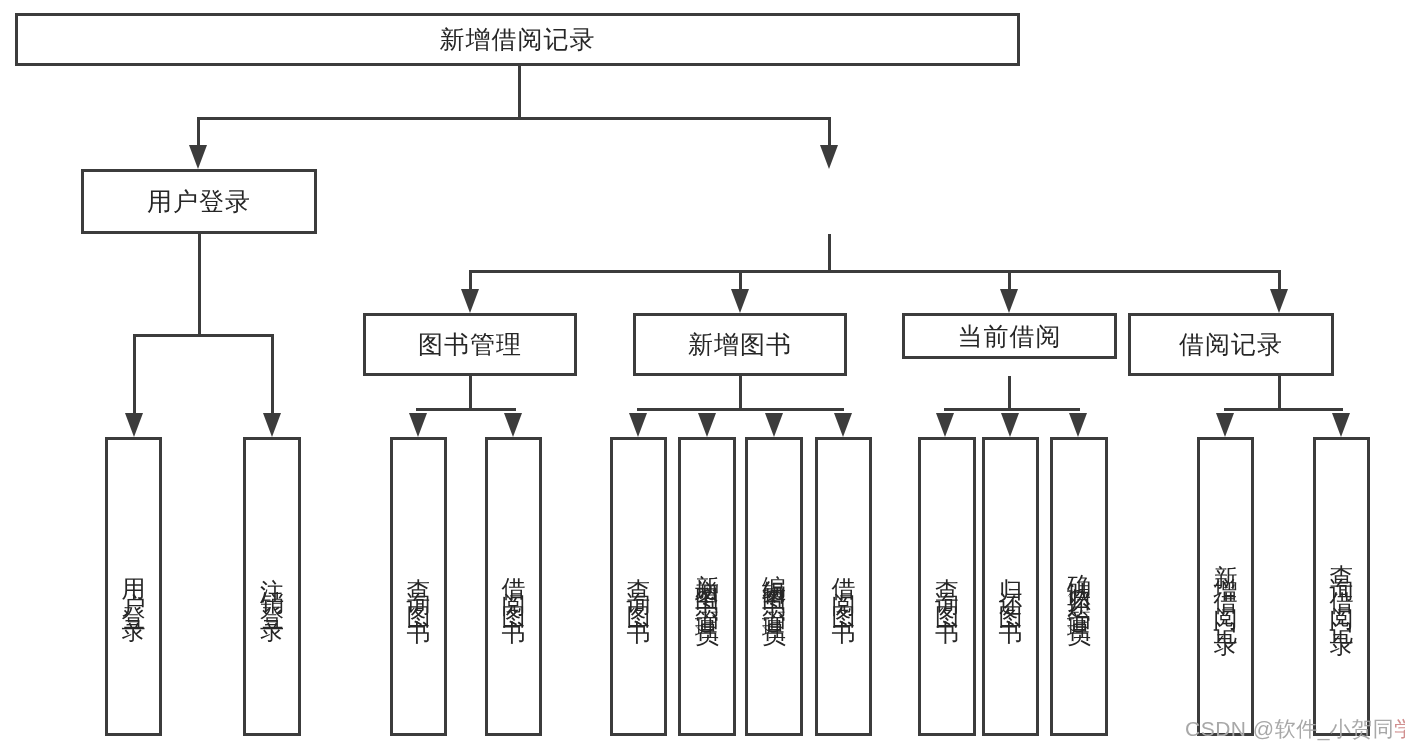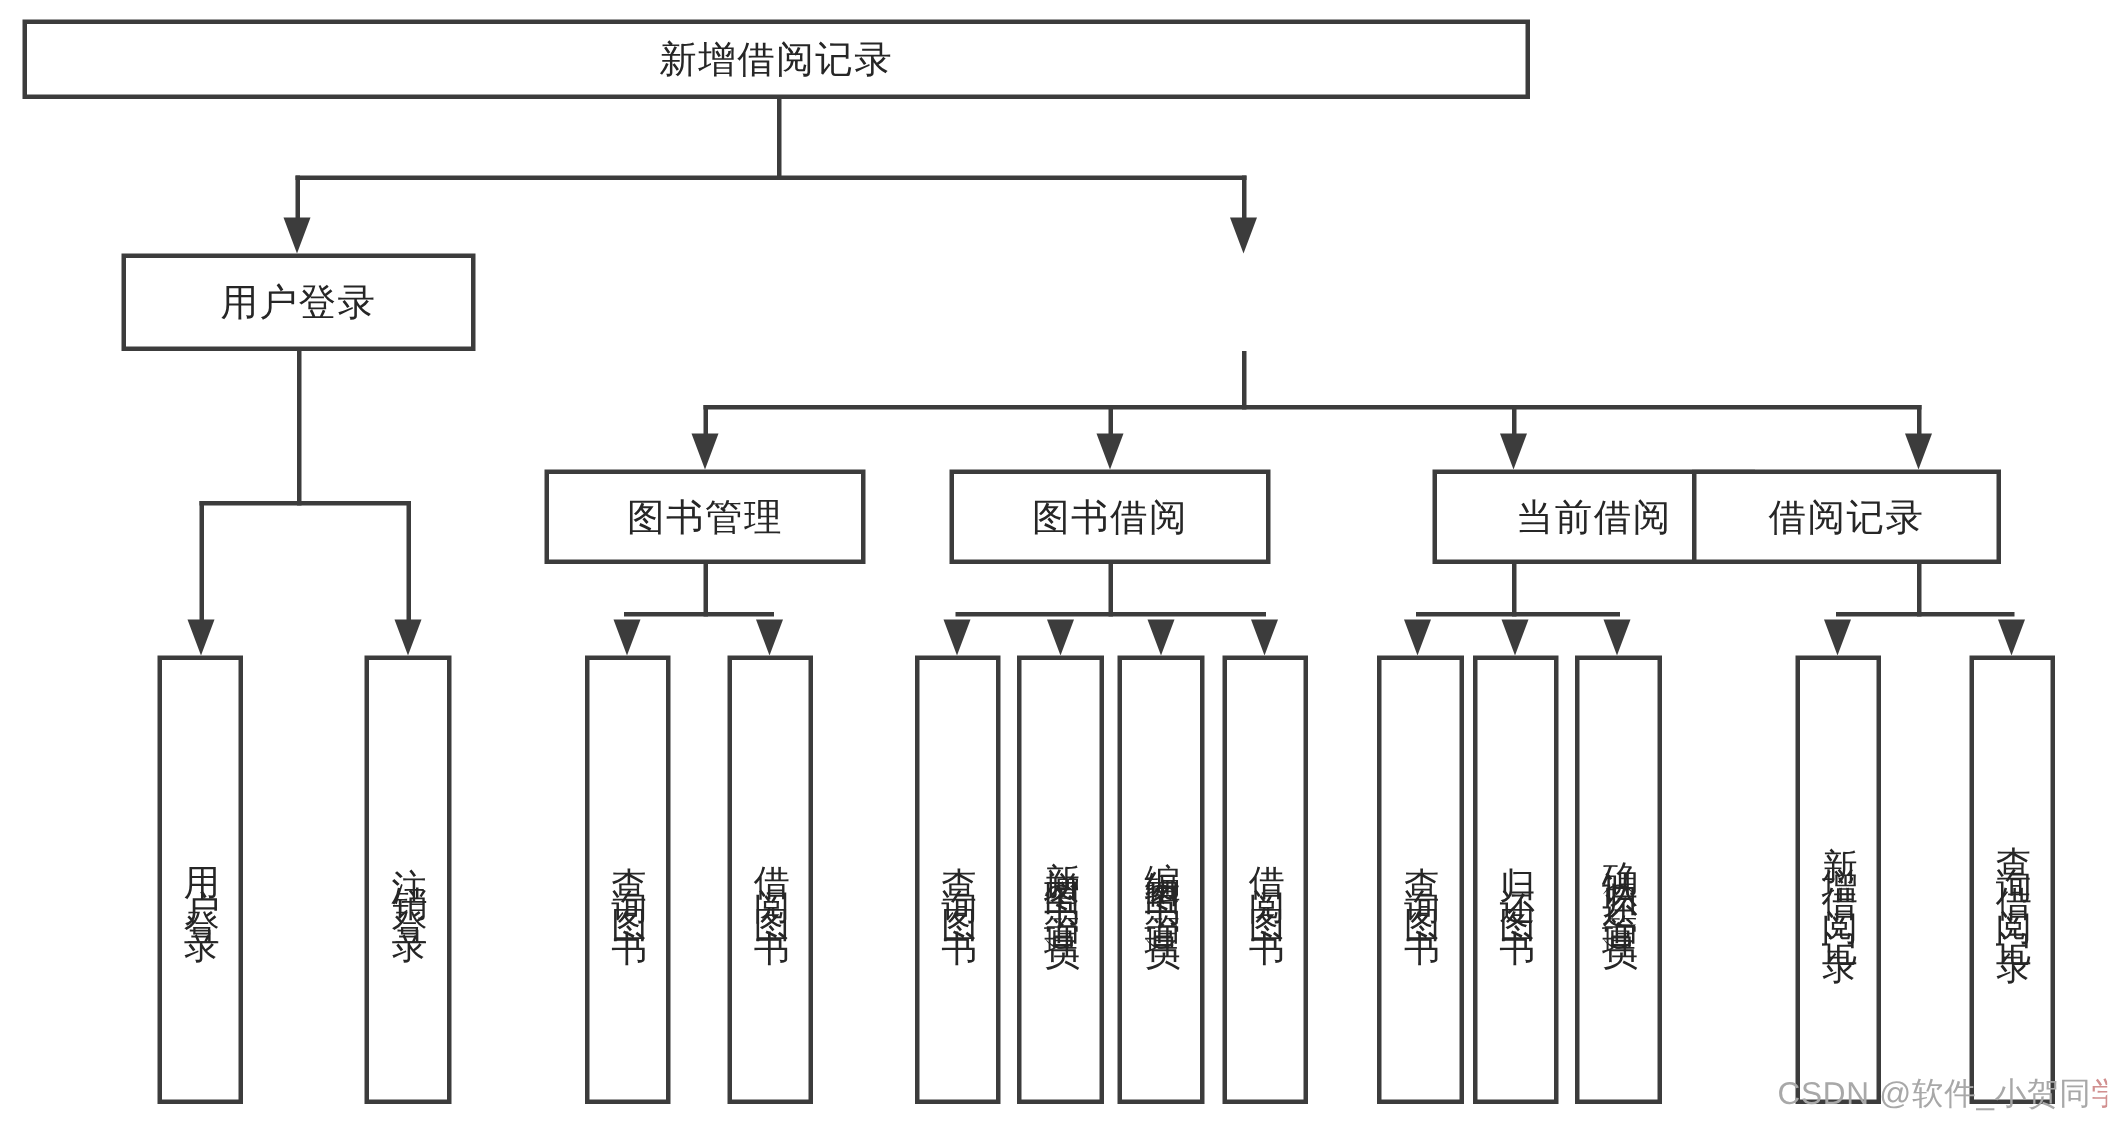--- a/index.html
+++ b/index.html
@@ -59,22 +59,22 @@
   <div class="vl" style="left:469px;top:270px;height:21px;"></div>
   <div class="arr" style="left:461px;top:289px;"></div>
   <div class="vl" style="left:739px;top:270px;height:21px;"></div>
   <div class="arr" style="left:731px;top:289px;"></div>
   <div class="vl" style="left:1008px;top:270px;height:21px;"></div>
   <div class="arr" style="left:1000px;top:289px;"></div>
   <div class="vl" style="left:1278px;top:270px;height:21px;"></div>
   <div class="arr" style="left:1270px;top:289px;"></div>
 
   <div class="box" style="left:363px;top:313px;width:214px;height:63px;">图书管理</div>
-  <div class="box" style="left:633px;top:313px;width:214px;height:63px;">图书借阅</div>
-  <div class="box" style="left:955px;top:313px;width:215px;height:63px;">当前借阅</div>
+  <div class="box" style="left:633px;top:313px;width:214px;height:63px;">新增图书</div>
+  <div class="box" style="left:902px;top:313px;width:215px;height:46px;">当前借阅</div>
   <div class="box" style="left:1128px;top:313px;width:206px;height:63px;">借阅记录</div>
 
   <div class="vl" style="left:469px;top:376px;height:35px;"></div>
   <div class="hl" style="left:416px;top:408px;width:100px;"></div>
   <div class="arr" style="left:409px;top:413px;"></div>
   <div class="arr" style="left:504px;top:413px;"></div>
 
   <div class="vl" style="left:739px;top:376px;height:35px;"></div>
   <div class="hl" style="left:637px;top:408px;width:207px;"></div>
   <div class="arr" style="left:629px;top:413px;"></div>

